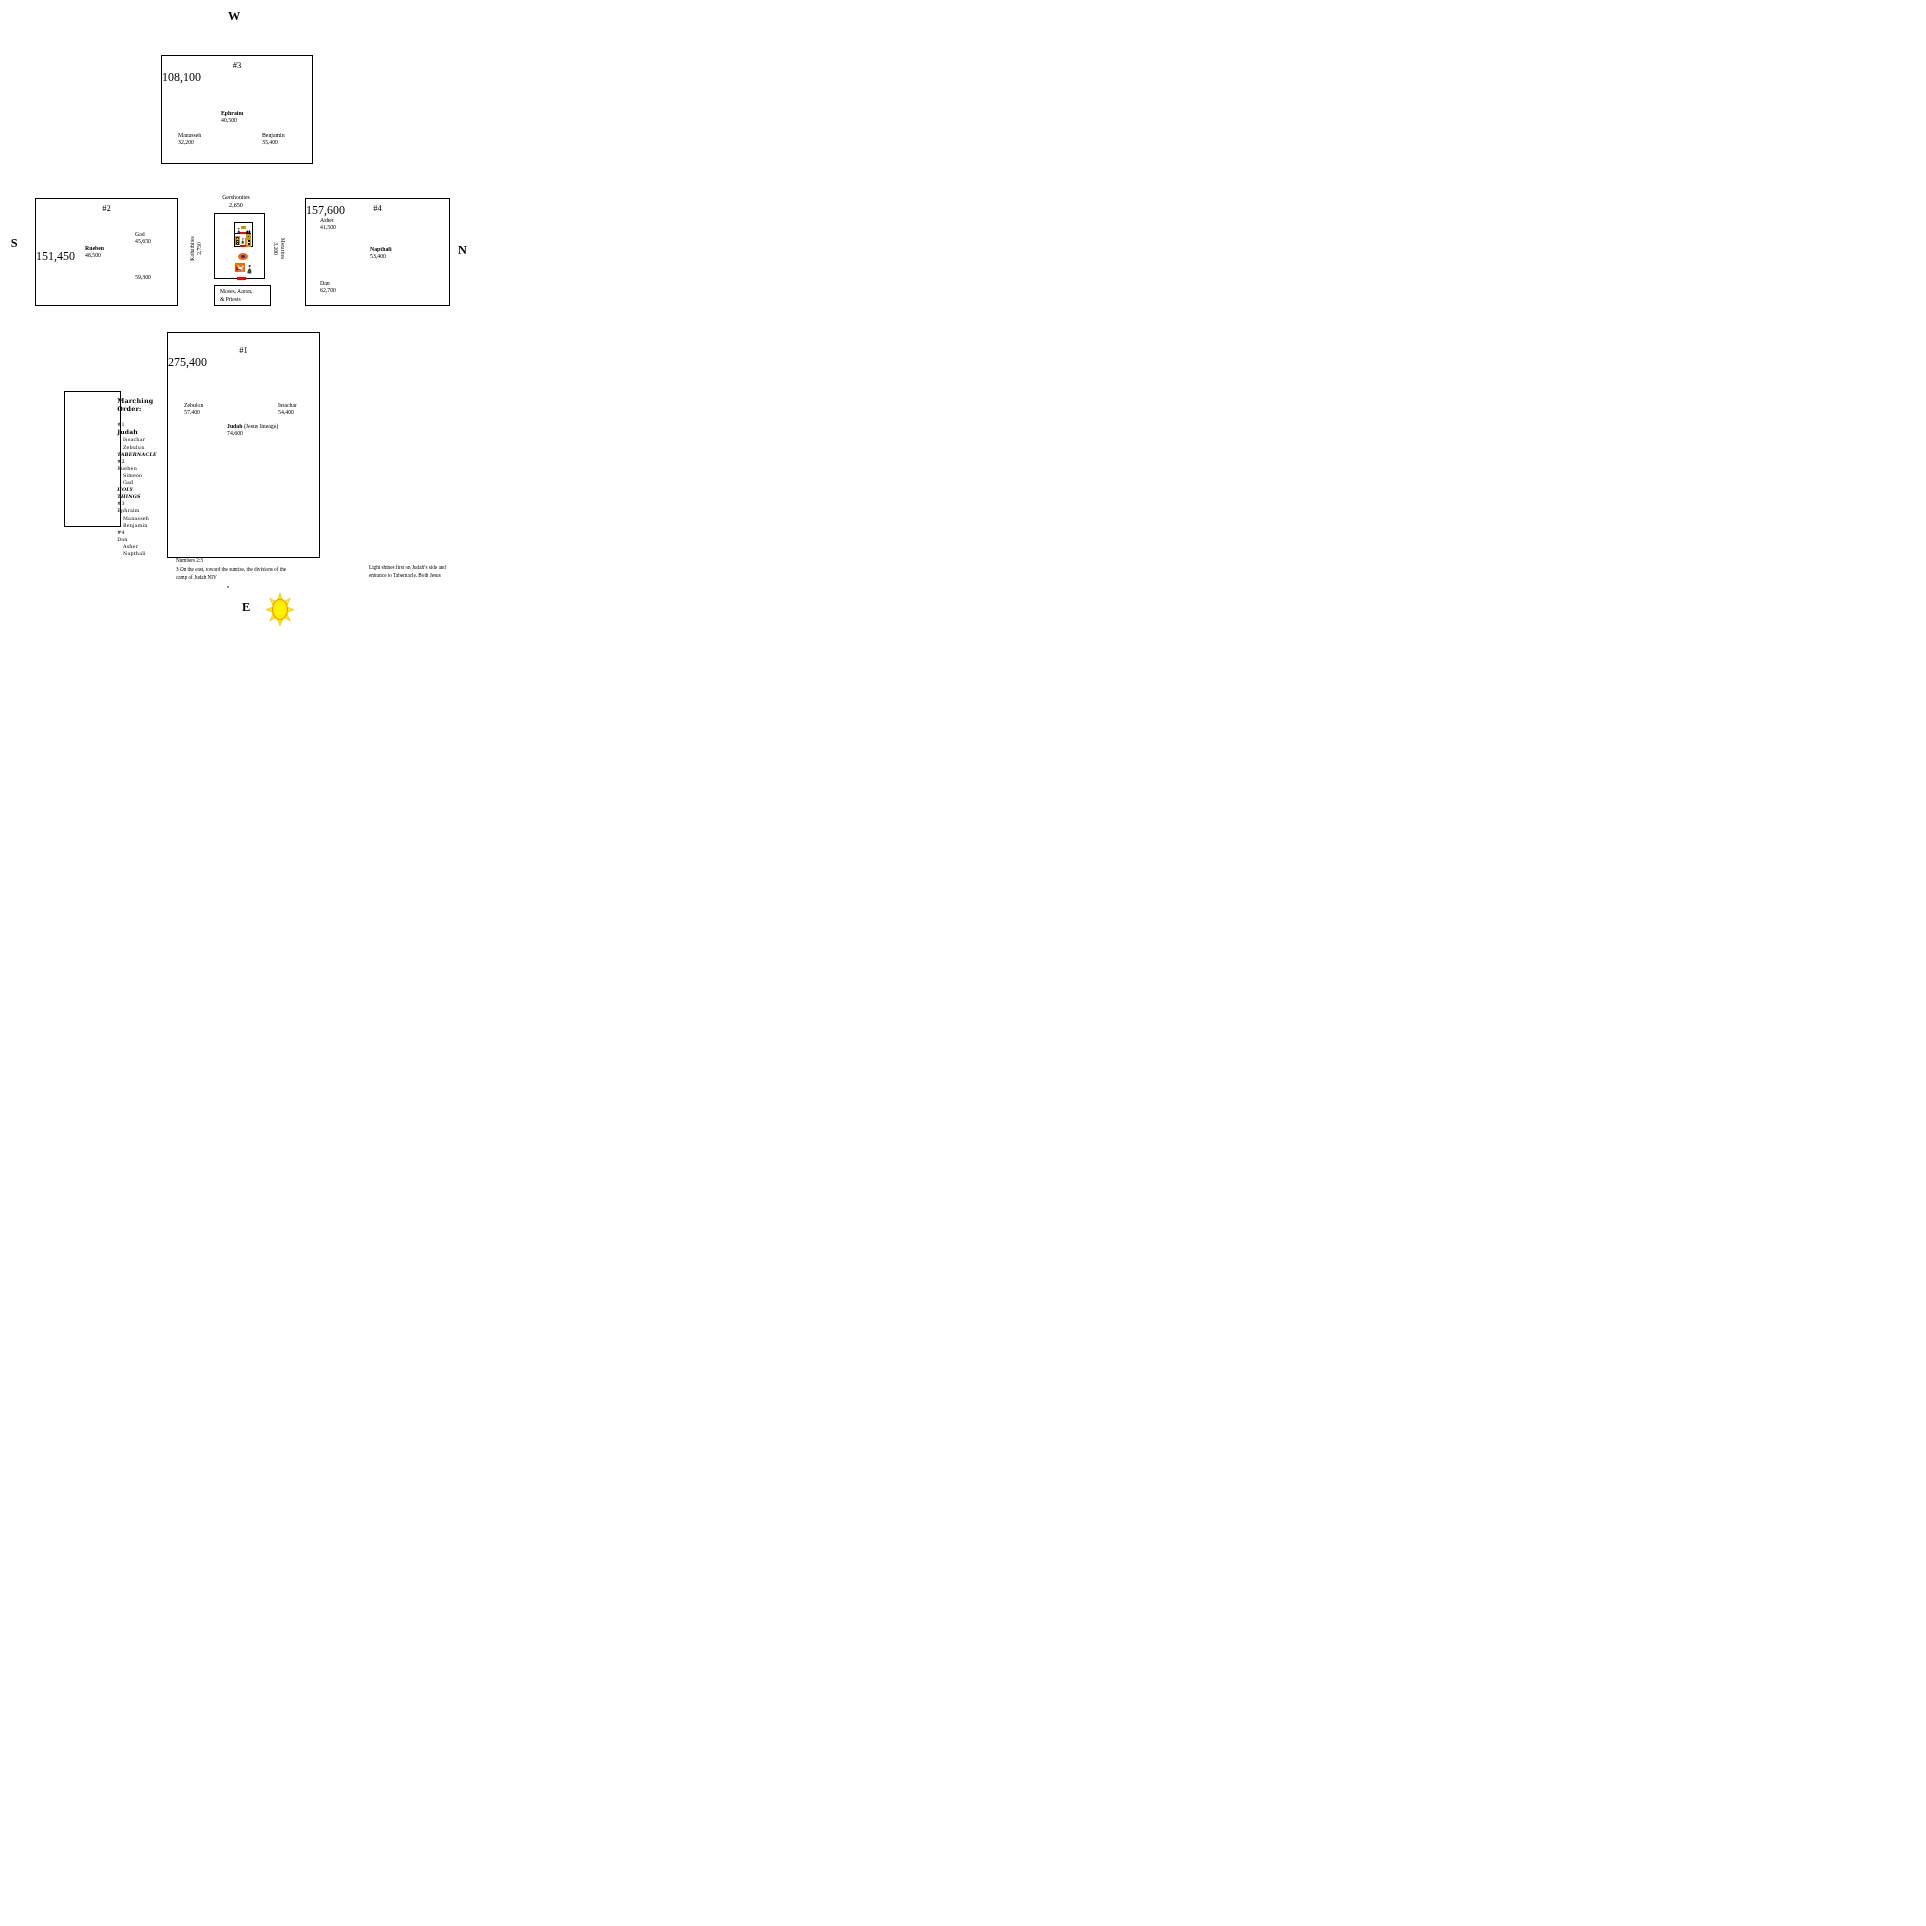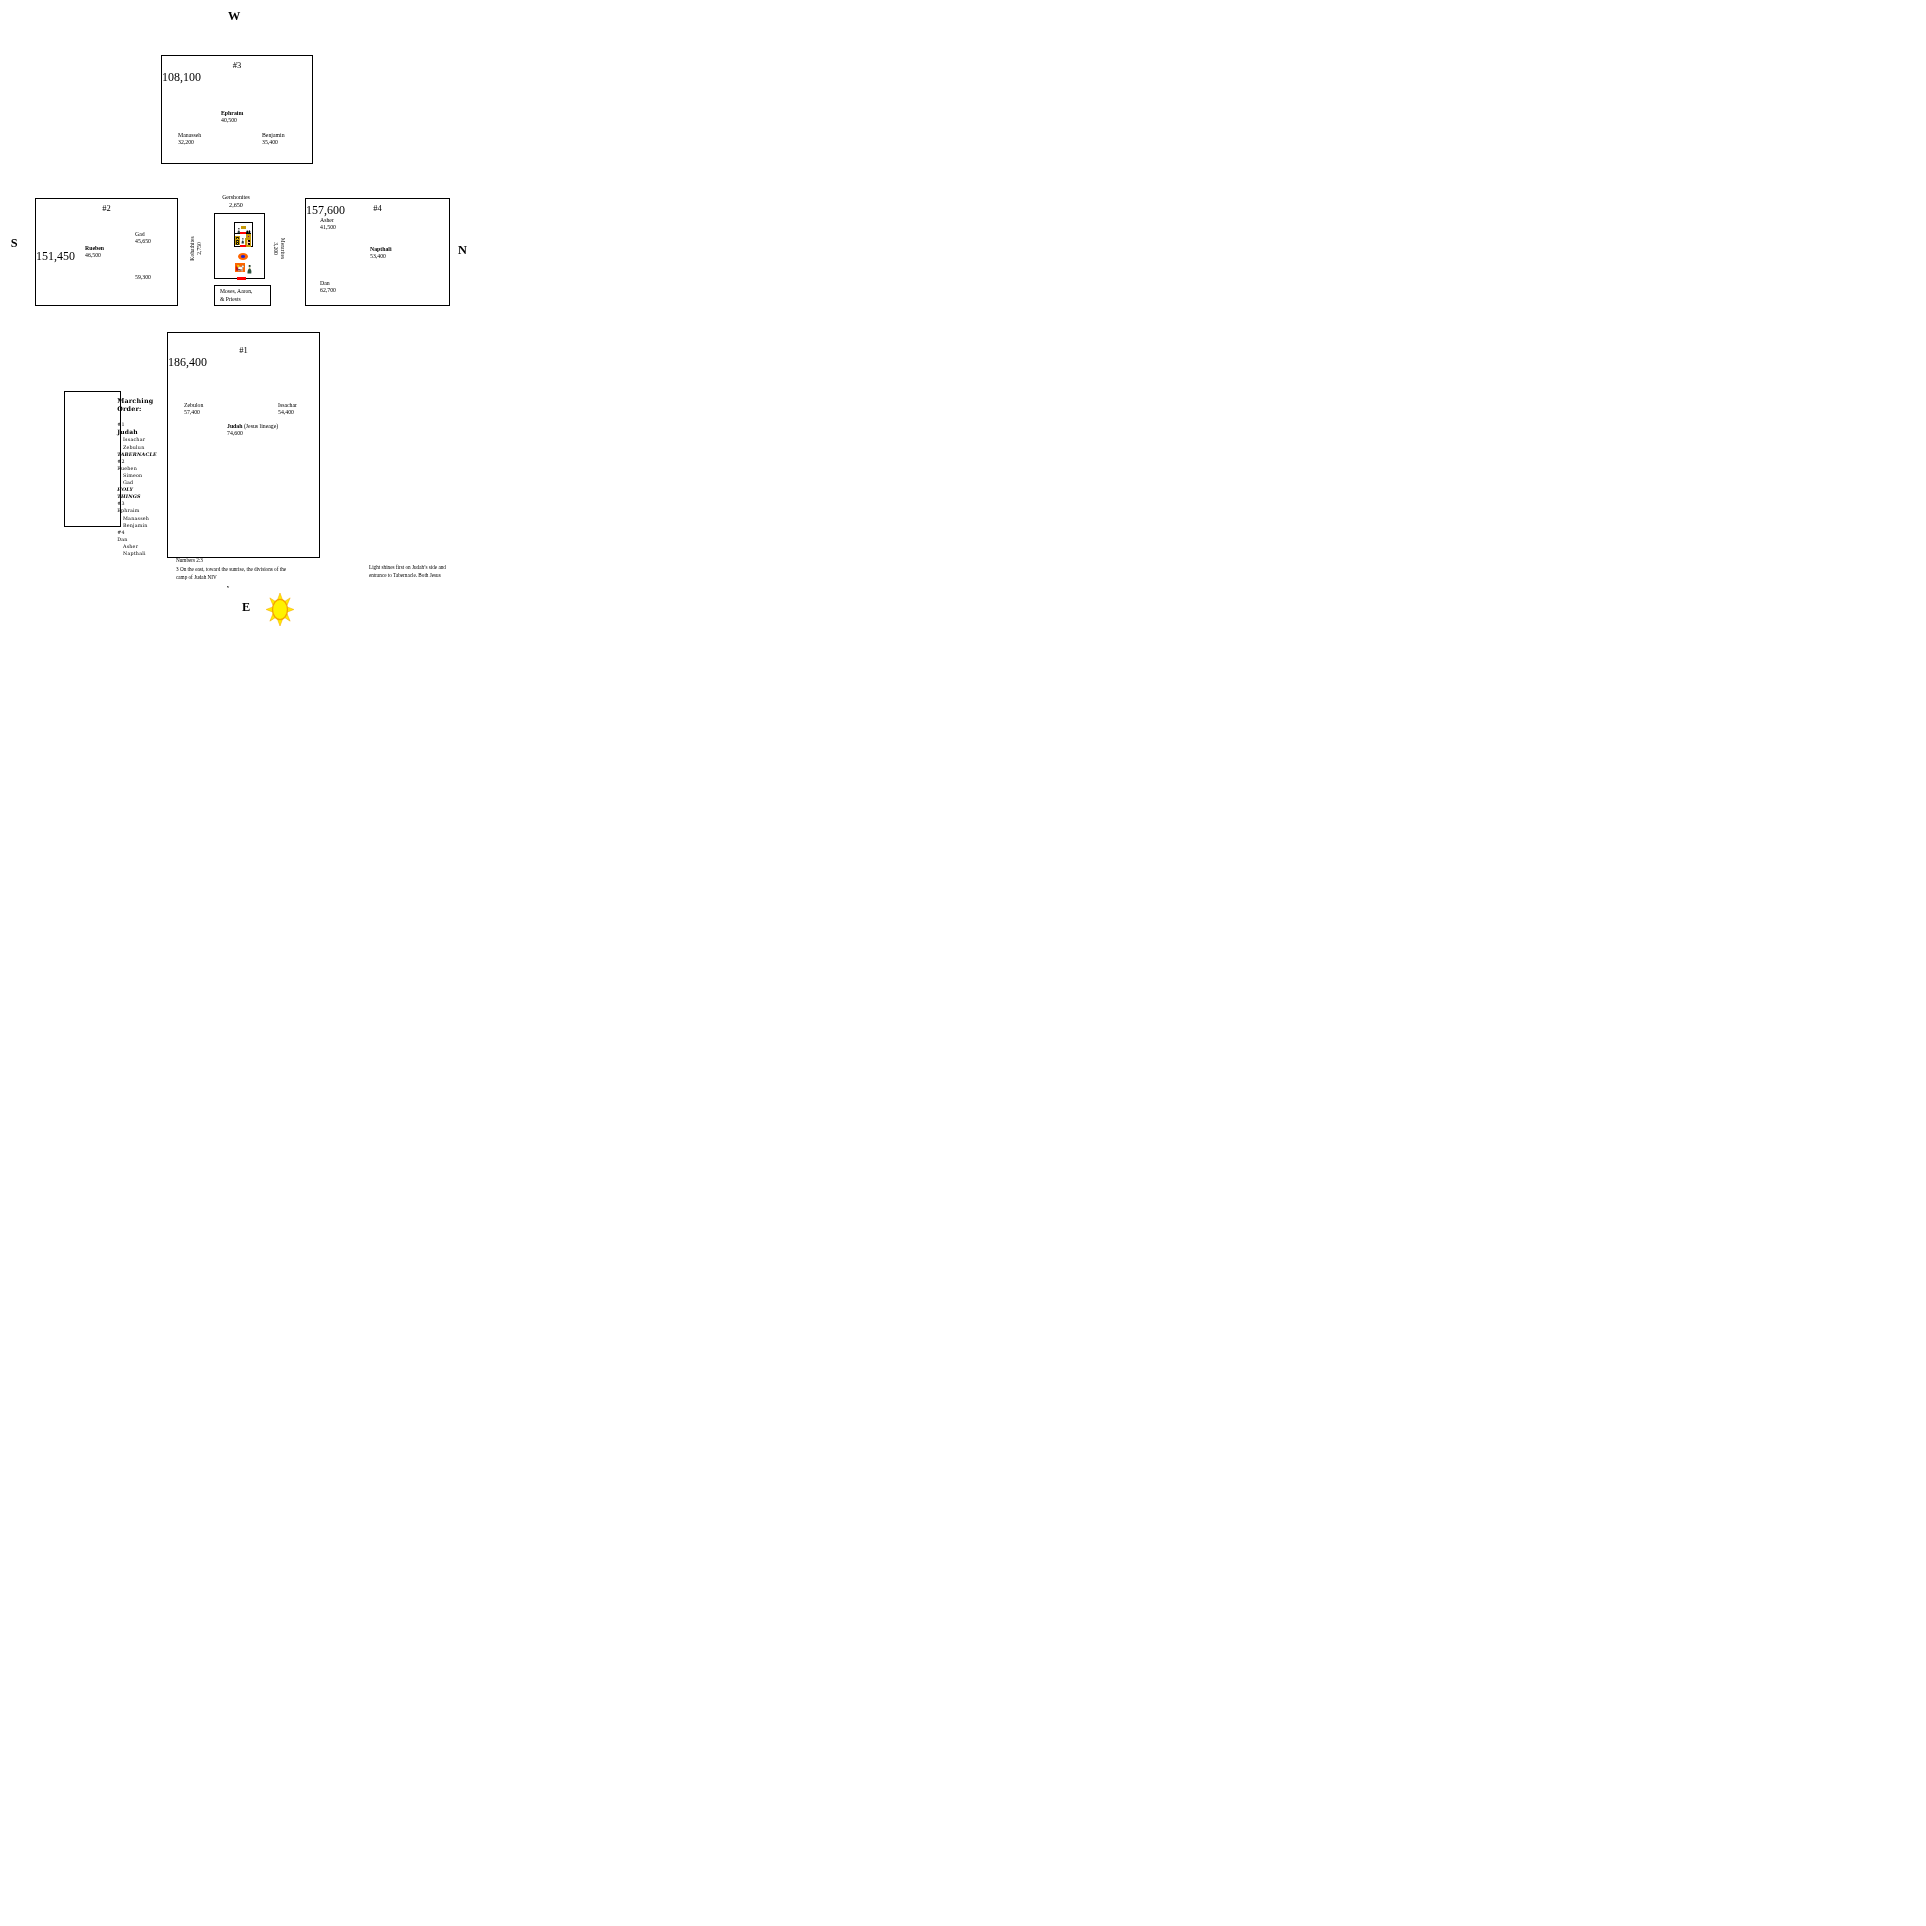--- a/index.html
+++ b/index.html
@@ -96,21 +96,21 @@
       <div>53,400</div>
     </div>
     <div class="tribe" style="left:14px;top:81px;">
       <div>Dan</div>
       <div>62,700</div>
     </div>
   </div>
 
   <div class="campbox" style="left:167px;top:332px;width:153px;height:226px;">
     <div class="camp-id" style="top:12.3px;">#1</div>
-    <div class="camp-total" style="top:22.3px;">186,400</div>
+    <div class="camp-total" style="top:22.3px;">275,400</div>
     <div class="tribe" style="left:16px;top:69px;">
       <div>Zebulon</div>
       <div>57,400</div>
     </div>
     <div class="tribe" style="left:110px;top:69px;">
       <div>Issachar</div>
       <div>54,400</div>
     </div>
     <div class="tribe" style="left:59px;top:90px;">
       <div><span class="bname">Judah</span><span> (Jesus lineage)</span></div>

